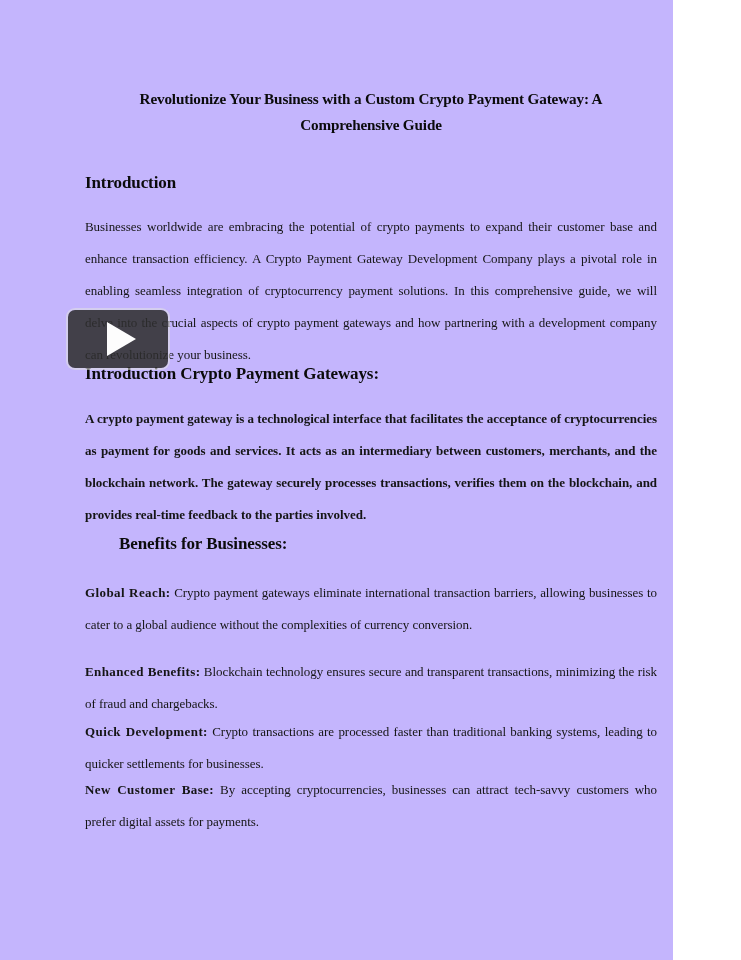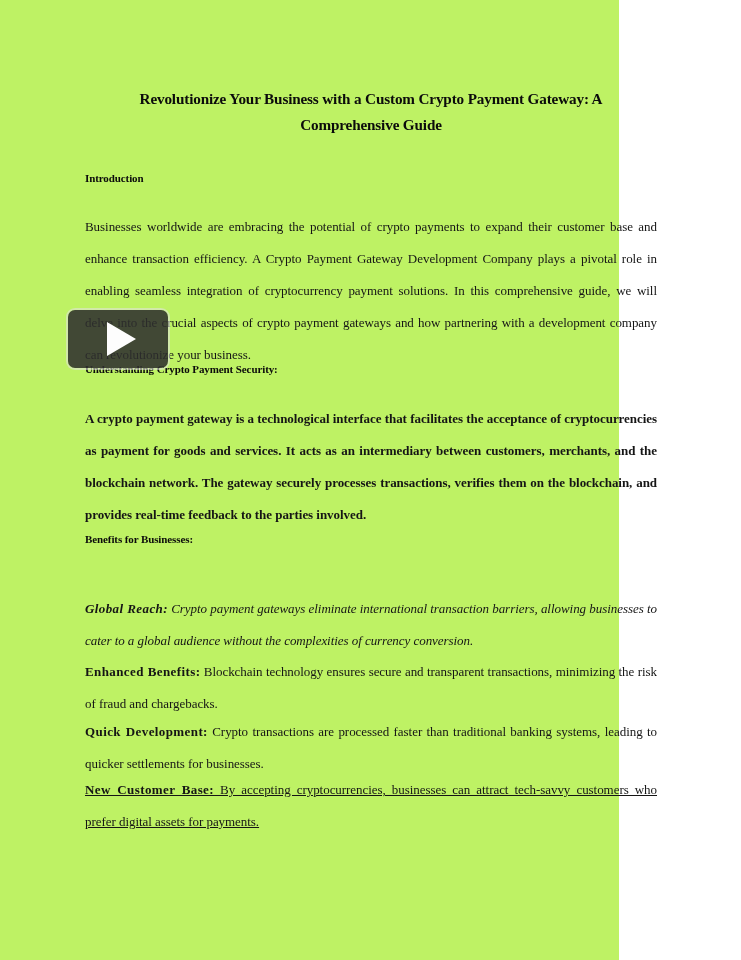--- a/index.html
+++ b/index.html
@@ -15,23 +15,23 @@
     overflow: hidden;
     font-family: "Liberation Serif", "DejaVu Serif", serif;
     color: #101010;
     -webkit-font-smoothing: antialiased;
   }
 
   #page {
     position: absolute;
     left: 0;
     top: 0;
-    width: 619px;
+    width: 673px;
     height: 960px;
-    background: #bef264;
+    background: #c4b5fd;
   }
 
   #content {
     position: absolute;
     left: 85px;
     top: 0;
     width: 572px;
   }
 
   .doc-title {
@@ -43,21 +43,21 @@
     text-align: center;
     letter-spacing: -0.15px;
     color: #0b0b0b;
     position: absolute;
     top: 86px;
     left: 8px;
     width: 556px;
   }
 
   .section-heading {
-    font-size: 11px;
+    font-size: 17px;
     font-weight: bold;
     line-height: 22px;
     color: #0b0b0b;
     letter-spacing: -0.1px;
     position: absolute;
     left: 0;
     width: 572px;
   }
 
   .body-par {
@@ -74,25 +74,25 @@
   .body-par .lead {
     font-weight: bold;
     letter-spacing: 0.4px;
   }
 
   
   #h-introduction      { top: 158px; }
   #p-intro             { top: 198px; }
   #h-understanding     { top: 349px; }
   #p-understanding     { top: 390px; font-weight: bold; }
-  #h-benefits          { top: 519px; }
-  #p-global-reach      { top: 580px; font-style: italic; }
+  #h-benefits          { top: 519px; margin-left: 34px; }
+  #p-global-reach      { top: 564px; }
   #p-enhanced-security { top: 643px; }
   #p-quick-settlements { top: 703px; }
-  #p-new-customer-base { top: 761px; text-decoration: underline; }
+  #p-new-customer-base { top: 761px; }
 
   
   #play-overlay {
     position: absolute;
     left: 68px;
     top: 310px;
     width: 100px;
     height: 58px;
     border-radius: 7px;
     background: rgba(46, 46, 46, 0.87);
@@ -118,21 +118,21 @@
 <div id="page">
 
   <div id="content">
 
     <h1 class="doc-title">Revolutionize Your Business with a Custom Crypto Payment Gateway: A Comprehensive Guide</h1>
 
     <h2 class="section-heading" id="h-introduction">Introduction</h2>
 
     <p class="body-par" id="p-intro">Businesses worldwide are embracing the potential of crypto payments to expand their customer base and enhance transaction efficiency. A Crypto Payment Gateway Development Company plays a pivotal role in enabling seamless integration of cryptocurrency payment solutions. In this comprehensive guide, we will delve into the crucial aspects of crypto payment gateways and how partnering with a development company can revolutionize your business.</p>
 
-    <h2 class="section-heading" id="h-understanding">Understanding Crypto Payment Security:</h2>
+    <h2 class="section-heading" id="h-understanding">Introduction Crypto Payment Gateways:</h2>
 
     <p class="body-par" id="p-understanding">A crypto payment gateway is a technological interface that facilitates the acceptance of cryptocurrencies as payment for goods and services. It acts as an intermediary between customers, merchants, and the blockchain network. The gateway securely processes transactions, verifies them on the blockchain, and provides real-time feedback to the parties involved.</p>
 
     <h2 class="section-heading" id="h-benefits">Benefits for Businesses:</h2>
 
     <p class="body-par" id="p-global-reach">
       <span class="lead">Global Reach:</span><span> Crypto payment gateways eliminate international transaction barriers, allowing businesses to cater to a global audience without the complexities of currency conversion.</span>
     </p>
 
     <p class="body-par" id="p-enhanced-security">

